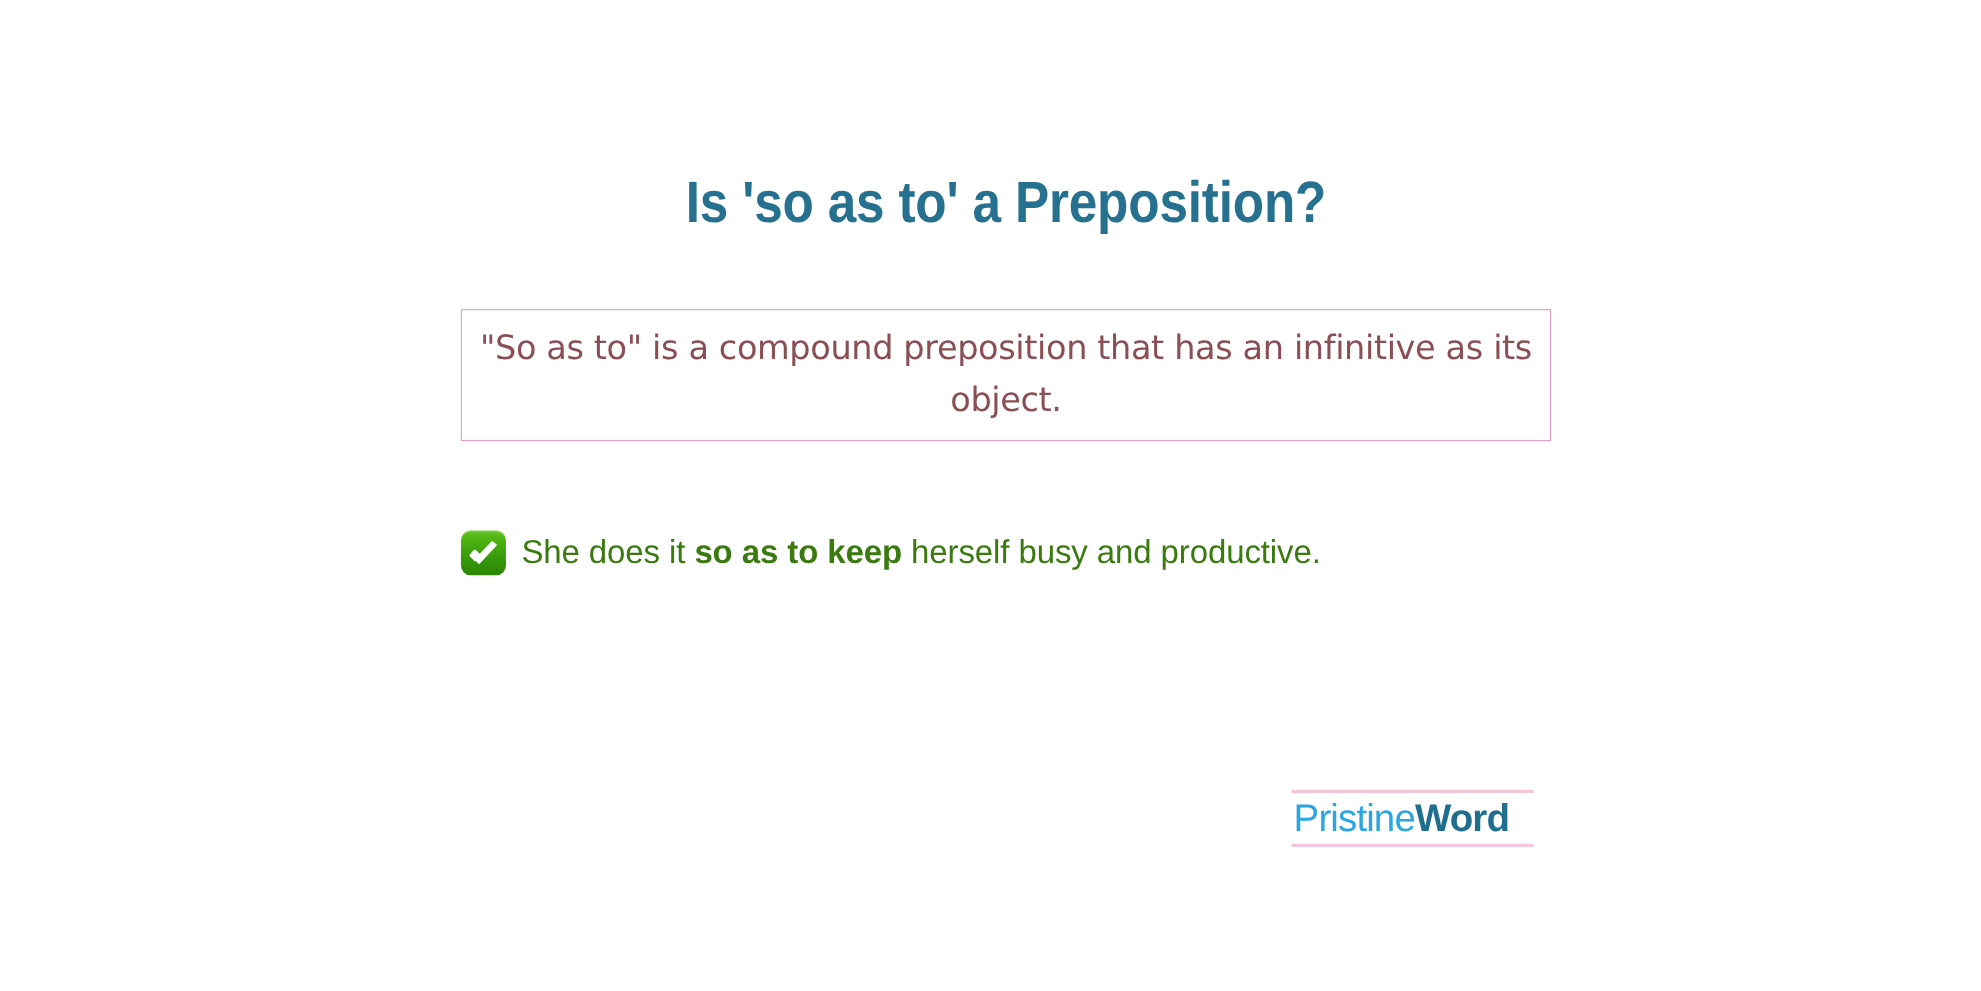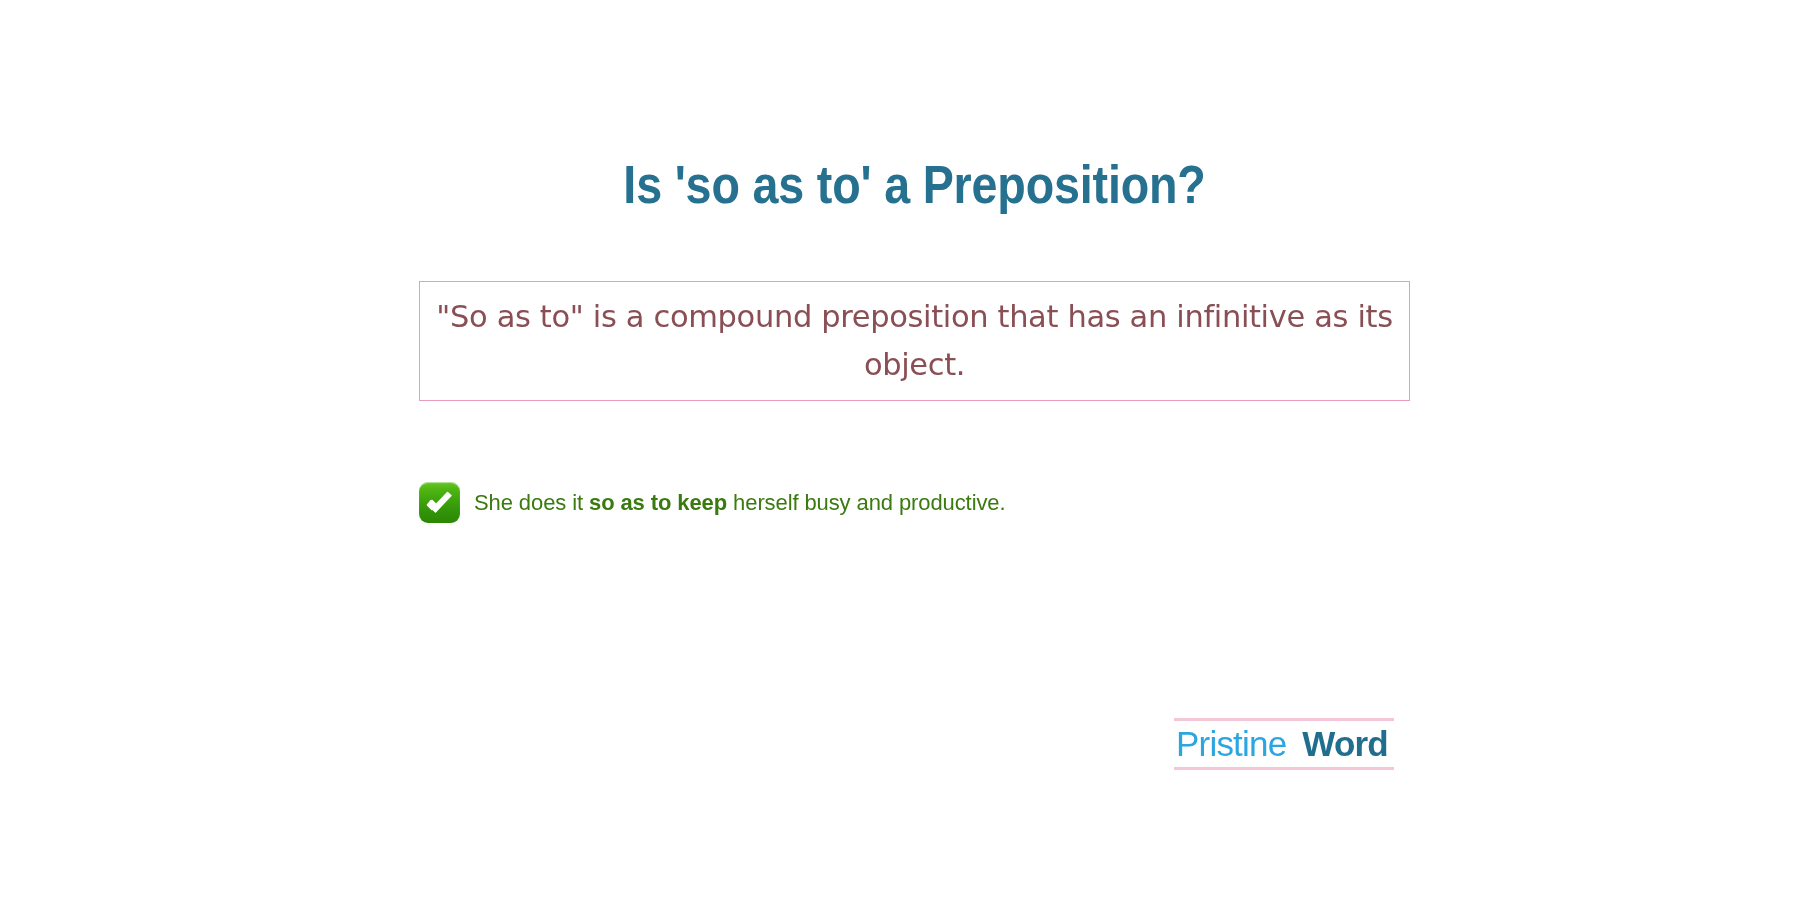--- a/index.html
+++ b/index.html
@@ -99,21 +99,21 @@
     border-radius: 1px;
     box-shadow: 0 0 0 0 transparent;
   }
   .check-emoji svg {
     position: absolute;
     left: 0;
     top: 0;
   }
   .example-text {
     color: #3a7a0f;
-    font-size: 22px;
+    font-size: 30px;
     line-height: 38px;
     white-space: nowrap;
     letter-spacing: -0.1px;
   }
   .example-text b {
     font-weight: bold;
   }
 
   
   .wordart {
@@ -157,21 +157,21 @@
   }
   .logo-text {
     font-size: 35px;
     line-height: 42px;
     font-weight: normal;
     white-space: nowrap;
     letter-spacing: -0.8px;
     padding-left: 2px;
   }
   .logo-pristine { color: #2ca6e0; margin-top: 46px; }
-  .logo-word { color: #1f6e8e; font-weight: bold; margin-left: 16px; }
+  .logo-word { color: #1f6e8e; font-weight: bold; }
 </style>
 </head>
 <body>
 
 <div class="page">
 
   <h1 class="page-title">Is 'so as to' a Preposition?</h1>
 
   <div class="definition-box">
     <div class="definition-text">"So as to" is a compound preposition that has an infinitive as its object.</div>

